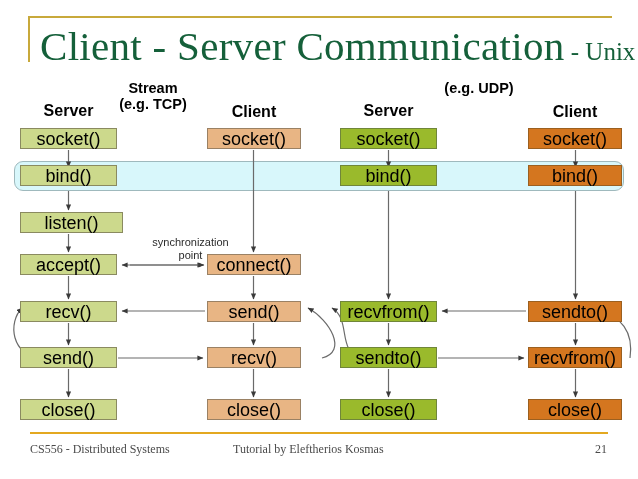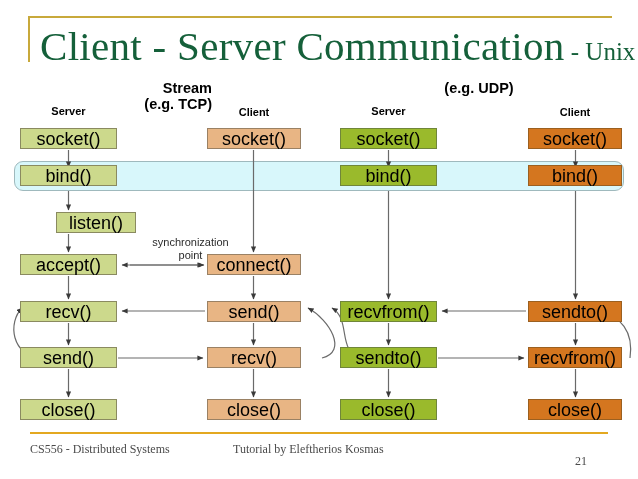--- a/index.html
+++ b/index.html
@@ -26,21 +26,21 @@
     font-family:"Liberation Serif", serif;
     color:#15603a;
     white-space:nowrap;
   }
   #title .main{font-size:41px;letter-spacing:.3px;}
   #title .sub{font-size:25px;}
 
   
   .hdr{
     position:absolute;text-align:center;font-weight:bold;
-    font-size:11px;color:#000;line-height:14px;white-space:nowrap;
+    font-size:16px;color:#000;line-height:14px;white-space:nowrap;
   }
   .hdr.big{font-size:14.5px;line-height:16px;}
 
   
   #bind-bar{
     position:absolute;left:14px;top:161px;width:610px;height:30px;
     background:#d8f7fb;border:1px solid #9fb9bd;border-radius:9px;
     box-sizing:border-box;
   }
 
@@ -69,35 +69,35 @@
     position:absolute;left:30px;top:432px;width:578px;height:2px;
     background:#e3a820;
   }
   .foot{
     position:absolute;top:442px;
     font-family:"Liberation Serif", serif;
     font-size:12px;color:#4a4a4a;white-space:nowrap;
   }
   #foot-left{left:30px;}
   #foot-mid{left:233px;font-family:Liberation Serif, serif;}
-  #foot-page{left:575px;margin-top:12px;}
+  #foot-page{left:595px;}
 </style>
 </head>
 <body>
 
 <div id="slide">
 
   <div class="title-rule-top"></div>
   <div class="title-rule-left"></div>
 
   <div id="title">
     <span class="main">Client - Server Communication</span><span class="sub"> - Unix</span>
   </div>
 
-  <div class="hdr big" style="left:94px;top:80px;width:118px;text-align:right;">
+  <div class="hdr big" style="left:94px;top:80px;width:118px;">
     <div>Stream</div>
     <div>(e.g. TCP)</div>
   </div>
   <div class="hdr big" style="left:415px;top:80px;width:128px;">
     <div>(e.g. UDP)</div>
   </div>
 
   <div class="hdr" style="left:20px;top:104px;width:97px;">Server</div>
   <div class="hdr" style="left:207px;top:105px;width:94px;">Client</div>
   <div class="hdr" style="left:340px;top:104px;width:97px;">Server</div>
@@ -157,21 +157,21 @@
     </g>
   </svg>
 
   <div id="sync-label">
     <div>synchronization</div>
     <div>point</div>
   </div>
 
   <div class="box g-light" style="left:20px;top:128px;width:97px;">socket()</div>
   <div class="box g-light" style="left:20px;top:165px;width:97px;">bind()</div>
-  <div class="box g-light" style="left:20px;top:212px;width:80px;margin-left:36px;">listen()</div>
+  <div class="box g-light" style="left:20px;top:212px;width:103px;">listen()</div>
   <div class="box g-light" style="left:20px;top:254px;width:97px;">accept()</div>
   <div class="box g-light" style="left:20px;top:301px;width:97px;">recv()</div>
   <div class="box g-light" style="left:20px;top:347px;width:97px;">send()</div>
   <div class="box g-light" style="left:20px;top:399px;width:97px;">close()</div>
 
   <div class="box o-light" style="left:207px;top:128px;width:94px;">socket()</div>
   <div class="box o-light" style="left:207px;top:254px;width:94px;">connect()</div>
   <div class="box o-light" style="left:207px;top:301px;width:94px;">send()</div>
   <div class="box o-light" style="left:207px;top:347px;width:94px;">recv()</div>
   <div class="box o-light" style="left:207px;top:399px;width:94px;">close()</div>

